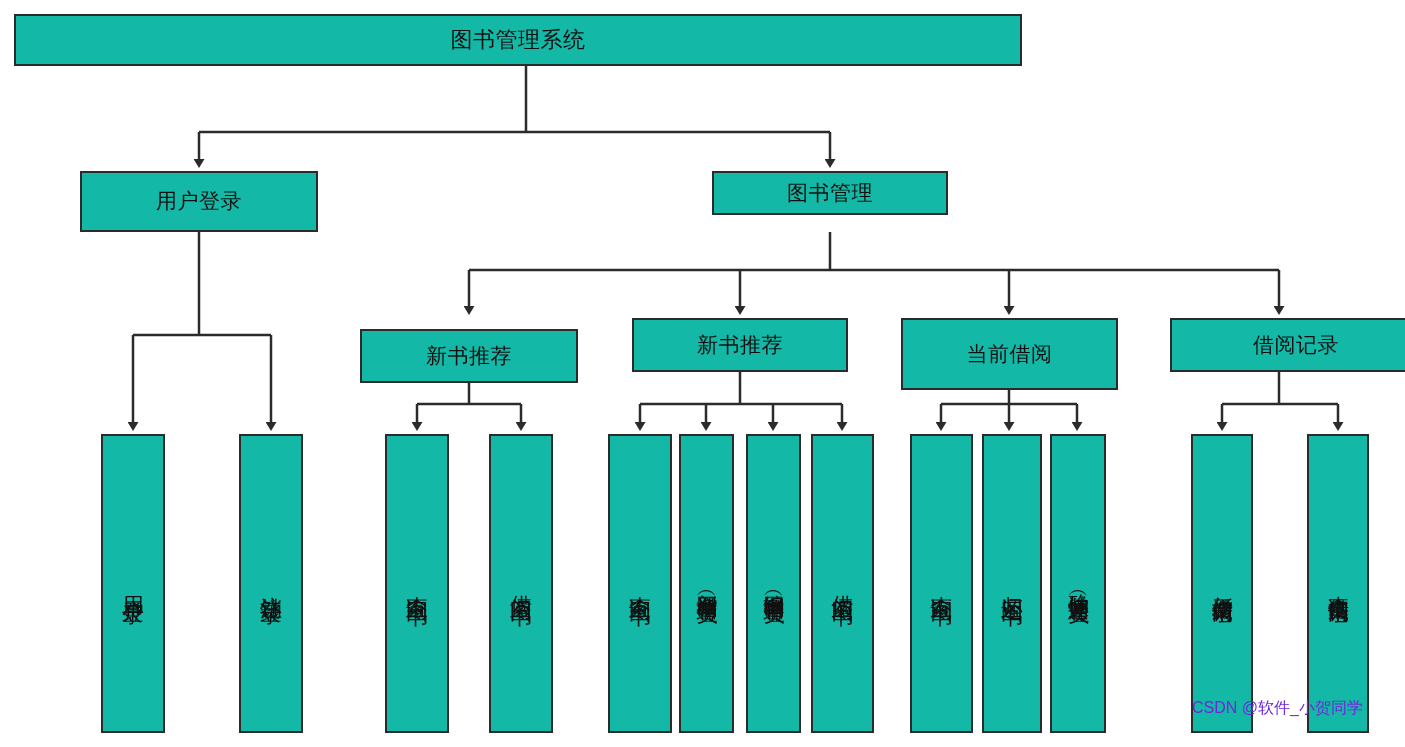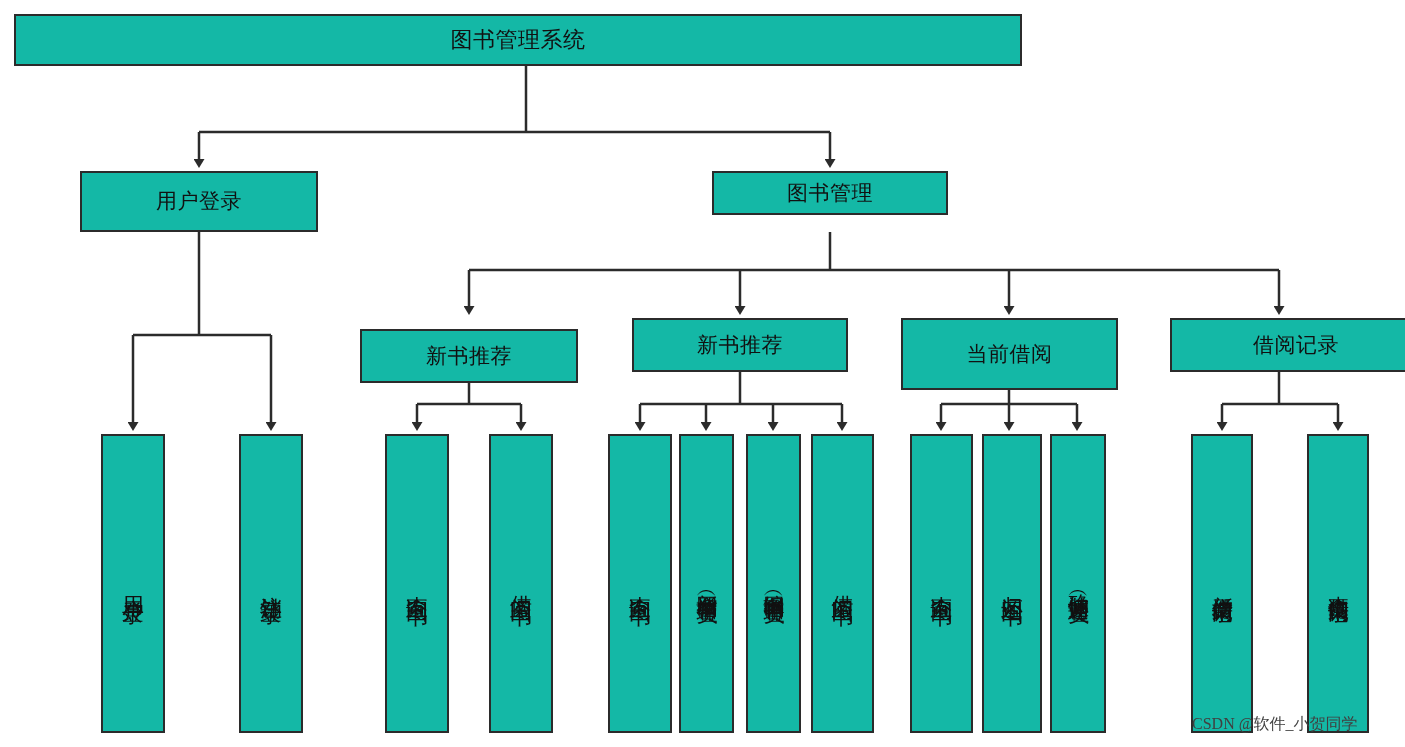--- a/index.html
+++ b/index.html
@@ -59,25 +59,25 @@
     white-space: nowrap;
     line-height: 1;
   }
   .v-node.narrow .lbl {
     font-size: 21px;
     letter-spacing: 1.5px;
   }
   #watermark {
     position: absolute;
     left: 1192px;
-    top: 714px;
+    top: 698px;
     font-size: 16px;
-    color: #404040;
+    color: #6d28d9;
     white-space: nowrap;
-    font-family: Liberation Serif, serif;
+    font-family: Liberation Sans, sans-serif;
   }
 </style>
 </head>
 <body>
 
 <div id="canvas">
 
   <svg id="edges" viewBox="0 0 1405 747" xmlns="http://www.w3.org/2000/svg">
     <defs>
       <marker id="arrow" markerWidth="9" markerHeight="11" refX="1" refY="5.5" orient="auto" markerUnits="userSpaceOnUse">

